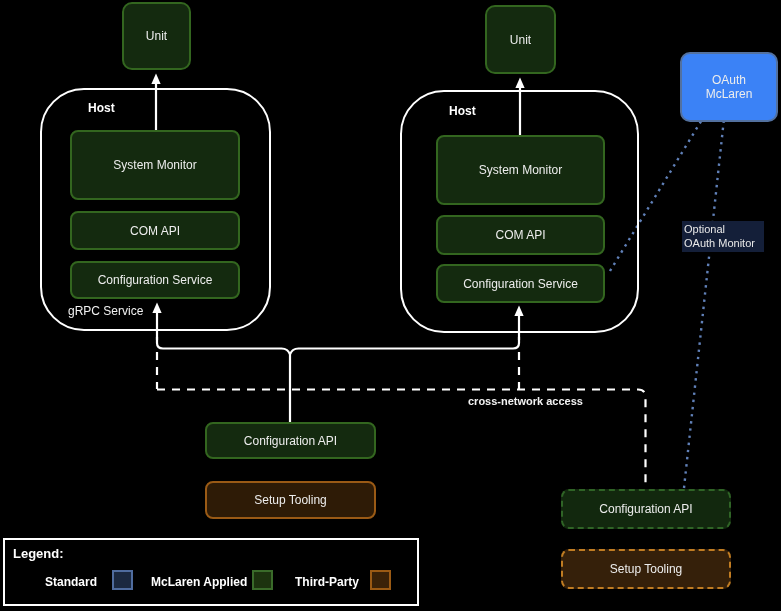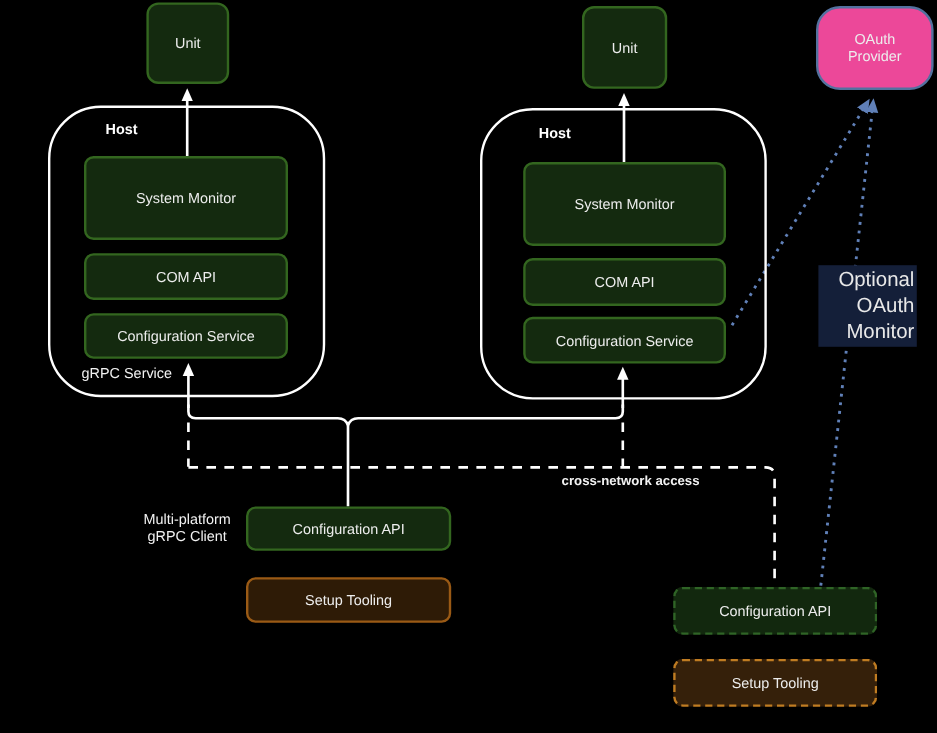--- a/index.html
+++ b/index.html
@@ -10,31 +10,31 @@
   #wires{position:absolute;left:0;top:0;width:781px;height:611px;}
   .abs{position:absolute;box-sizing:border-box;}
   .node{
     display:flex;align-items:center;justify-content:center;text-align:left;
     font-size:12px;color:#ededed;border-radius:8px;
   }
   .green{background:#142a0f;border:2px solid #33661f;}
   .green-dashed{background:#12280e;border:2px dashed #2f6426;}
   .brown{background:#2e1b06;border:2px solid #9a5a15;}
   .brown-dashed{background:#35200a;border:2px dashed #c07c22;}
-  .navy{background:#ec4899;border:2px solid #53719f;border-radius:20px;}
+  .navy{background:#3b82f6;border:2px solid #53719f;border-radius:10px;margin-top:47px;}
   .unit{border-radius:10px;}
   .host{
     border:2.5px solid #ffffff;border-radius:44px;background:transparent;
   }
   .host-label{position:absolute;font-weight:bold;font-size:12px;color:#fff;padding-left:24px;}
   .bold-label{font-weight:normal;font-size:12px;color:#f2f2f2;}
   .small-label{font-weight:bold;font-size:11px;color:#f2f2f2;margin-left:44px;}
   .tag{
-    background:#141f39;color:#e8e8e8;font-size:17px;line-height:1.3;
-    text-align:right;padding:1px 2px;
+    background:#141f39;color:#e8e8e8;font-size:11px;line-height:1.3;
+    text-align:left;padding:1px 2px;
   }
   .center-text{text-align:center;line-height:1.2;}
   .legend{border:2px solid #ffffff;background:#000;}
   .legend-title{position:absolute;left:8px;top:6px;font-weight:bold;font-size:13px;color:#fff;}
   .legend-label{position:absolute;font-weight:bold;font-size:12px;color:#fff;top:35px;}
   .swatch{position:absolute;top:30px;width:21px;height:20px;box-sizing:border-box;}
   .sw0{background:#1b2940;border:2px solid #4f6c9e;}
   .sw1{background:#1d330f;border:2px solid #3a6b2a;}
   .sw2{background:#3a2208;border:2px solid #9a5a14;}
 </style>
@@ -103,44 +103,52 @@
   <div class="abs node green" style="left:436px;top:215px;width:169px;height:40px;">
     <span>COM API</span>
   </div>
   <div class="abs node green" style="left:436px;top:264px;width:169px;height:39px;">
     <span>Configuration Service</span>
   </div>
 
   <div class="abs node navy center-text" style="left:680px;top:5px;width:98px;height:70px;">
     <span>
       <span style="display:block">OAuth</span>
-      <span style="display:block">Provider</span>
+      <span style="display:block">McLaren</span>
     </span>
   </div>
 
   <div class="abs tag" style="left:682px;top:221px;width:82px;">
     <span style="display:block">Optional</span>
     <span style="display:block">OAuth Monitor</span>
   </div>
 
-  <div class="abs bold-label center-text" style="left:110px;top:426px;width:92px;">
-    <span style="display:block">Multi-platform</span>
-    <span style="display:block">gRPC Client</span>
-  </div>
 
   <div class="abs node green" style="left:205px;top:422px;width:171px;height:37px;">
     <span>Configuration API</span>
   </div>
   <div class="abs node brown" style="left:205px;top:481px;width:171px;height:38px;">
     <span>Setup Tooling</span>
   </div>
 
   <div class="abs small-label" style="left:424px;top:395px;">cross-network access</div>
 
   <div class="abs node green-dashed" style="left:561px;top:489px;width:170px;height:40px;">
     <span>Configuration API</span>
   </div>
   <div class="abs node brown-dashed" style="left:561px;top:549px;width:170px;height:40px;">
     <span>Setup Tooling</span>
   </div>
 
+  <div class="abs legend" style="left:3px;top:538px;width:416px;height:68px;">
+    <span class="legend-title">Legend:</span>
+
+    <span class="legend-label" style="left:40px;">Standard</span>
+    <span class="swatch sw0" style="left:107px;"></span>
+
+    <span class="legend-label" style="left:146px;">McLaren Applied</span>
+    <span class="swatch sw1" style="left:247px;"></span>
+
+    <span class="legend-label" style="left:290px;">Third-Party</span>
+    <span class="swatch sw2" style="left:365px;"></span>
+  </div>
 
 </div>
 
 </body></html>

